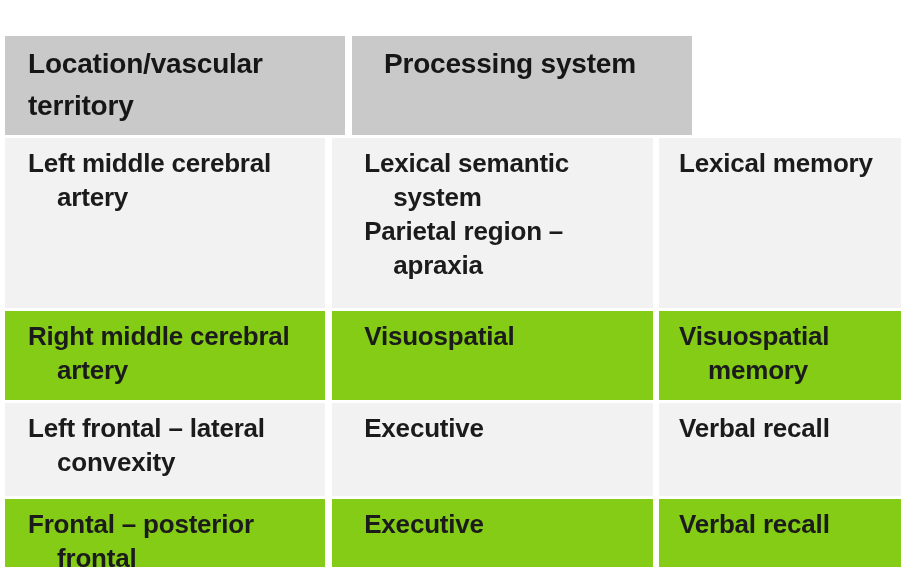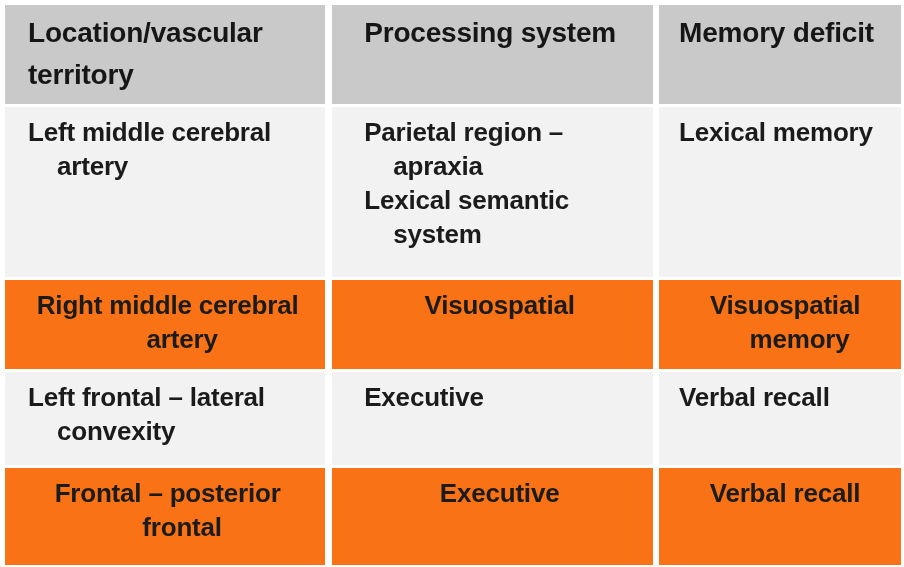--- a/index.html
+++ b/index.html
@@ -34,28 +34,29 @@
   .col3 { width: 257px; padding-left: 20px; padding-right: 10px; }
 
   .header-row .cell {
     background: #c9c9c9;
     height: 99px;
     font-weight: bold;
     font-size: 28px;
     line-height: 42px;
     padding-top: 7px;
     color: #161616;
+    margin-top: 31px;
   }
   .body-row .cell { height: 100%; }
   .row-1 { height: 170px; }
   .row-2 { height: 89px; }
   .row-3 { height: 93px; }
   .row-4 { height: 97px; }
   .row-light .cell { background: #f2f2f2; }
-  .row-dark  .cell { background: #f97316; text-align: center; }
+  .row-dark  .cell { background: #84cc16; }
 
   .entry {
     margin: 0;
     padding-left: 29px;
     text-indent: -29px;
     font-weight: bold;
   }
   .gap-top { margin-top: 40px; }
   .header-text {
     display: block;
@@ -68,32 +69,29 @@
 
 <div class="table-wrap">
 
   <div class="t-row header-row">
     <div class="cell col1">
       <span class="header-text">Location/vascular territory</span>
     </div>
     <div class="cell col2">
       <span class="header-text">Processing system</span>
     </div>
-    <div class="cell col3">
-      <span class="header-text">Memory deficit</span>
-    </div>
   </div>
 
   <div class="t-row body-row row-1 row-light">
     <div class="cell col1">
       <p class="entry">Left middle cerebral artery</p>
     </div>
     <div class="cell col2">
+      <p class="entry">Lexical semantic system</p>
       <p class="entry">Parietal region – apraxia</p>
-      <p class="entry">Lexical semantic system</p>
     </div>
     <div class="cell col3">
       <p class="entry">Lexical memory</p>
     </div>
   </div>
 
   <div class="t-row body-row row-2 row-dark">
     <div class="cell col1">
       <p class="entry">Right middle cerebral artery</p>
     </div>

